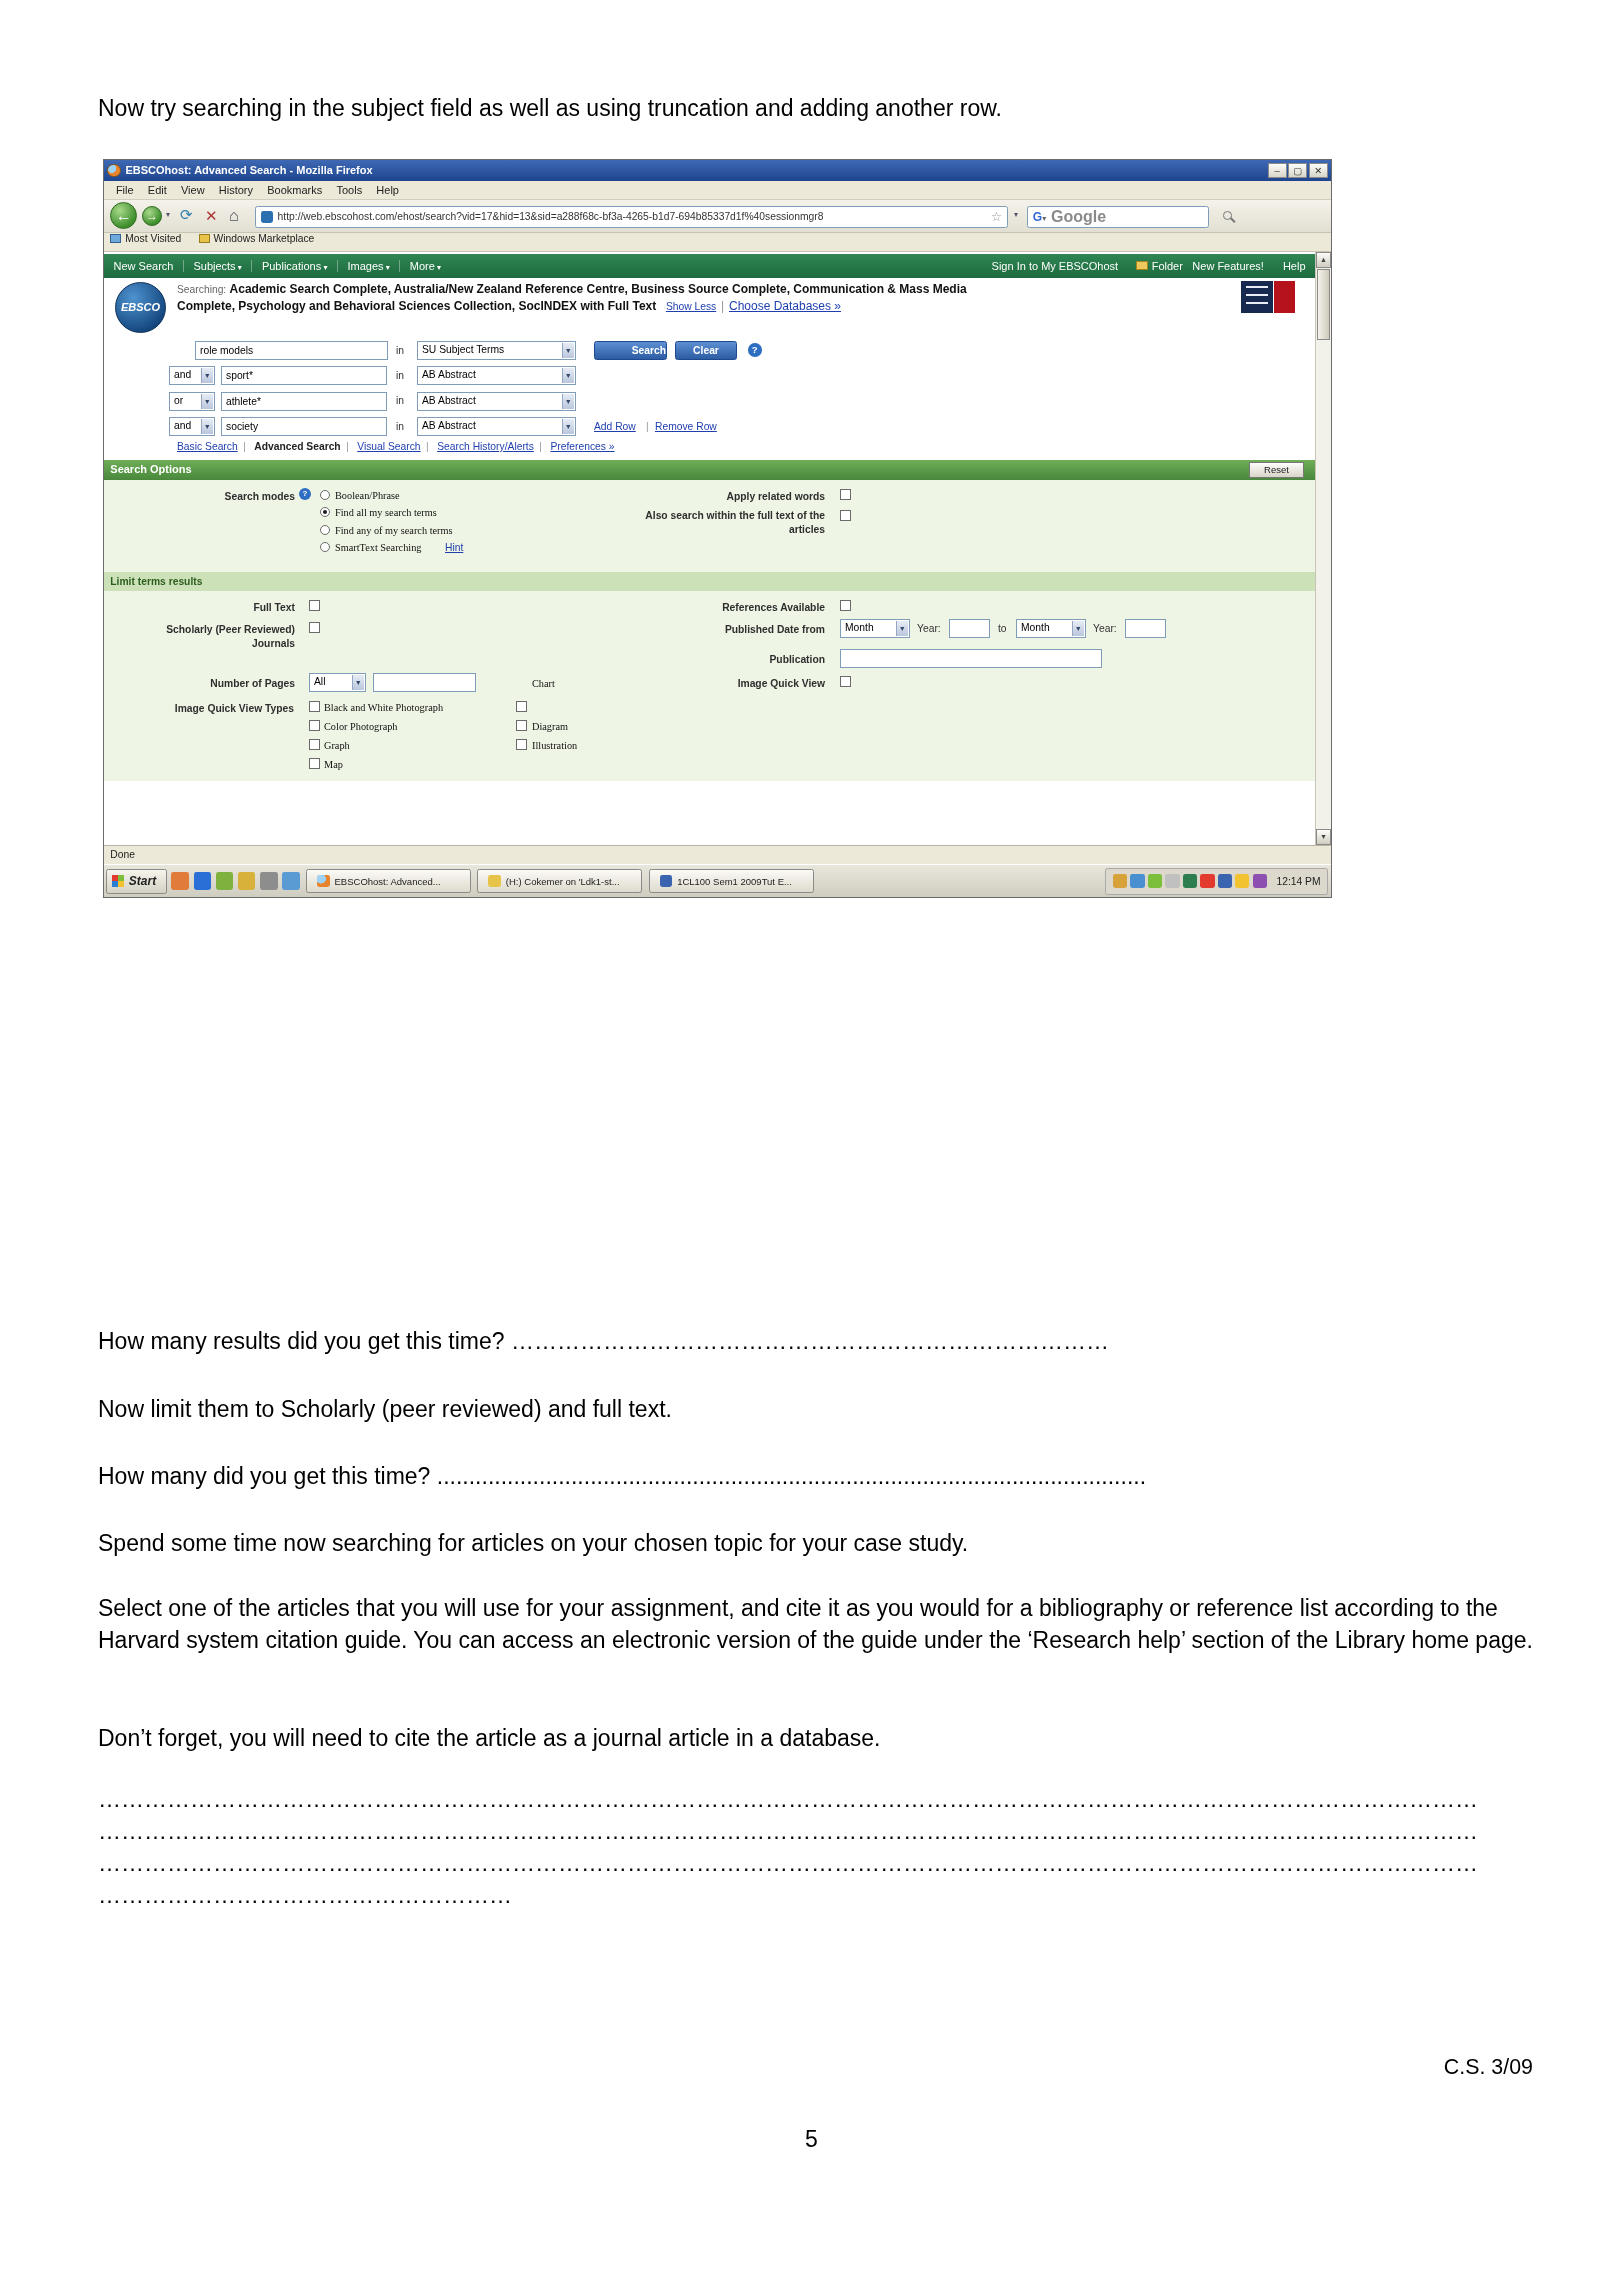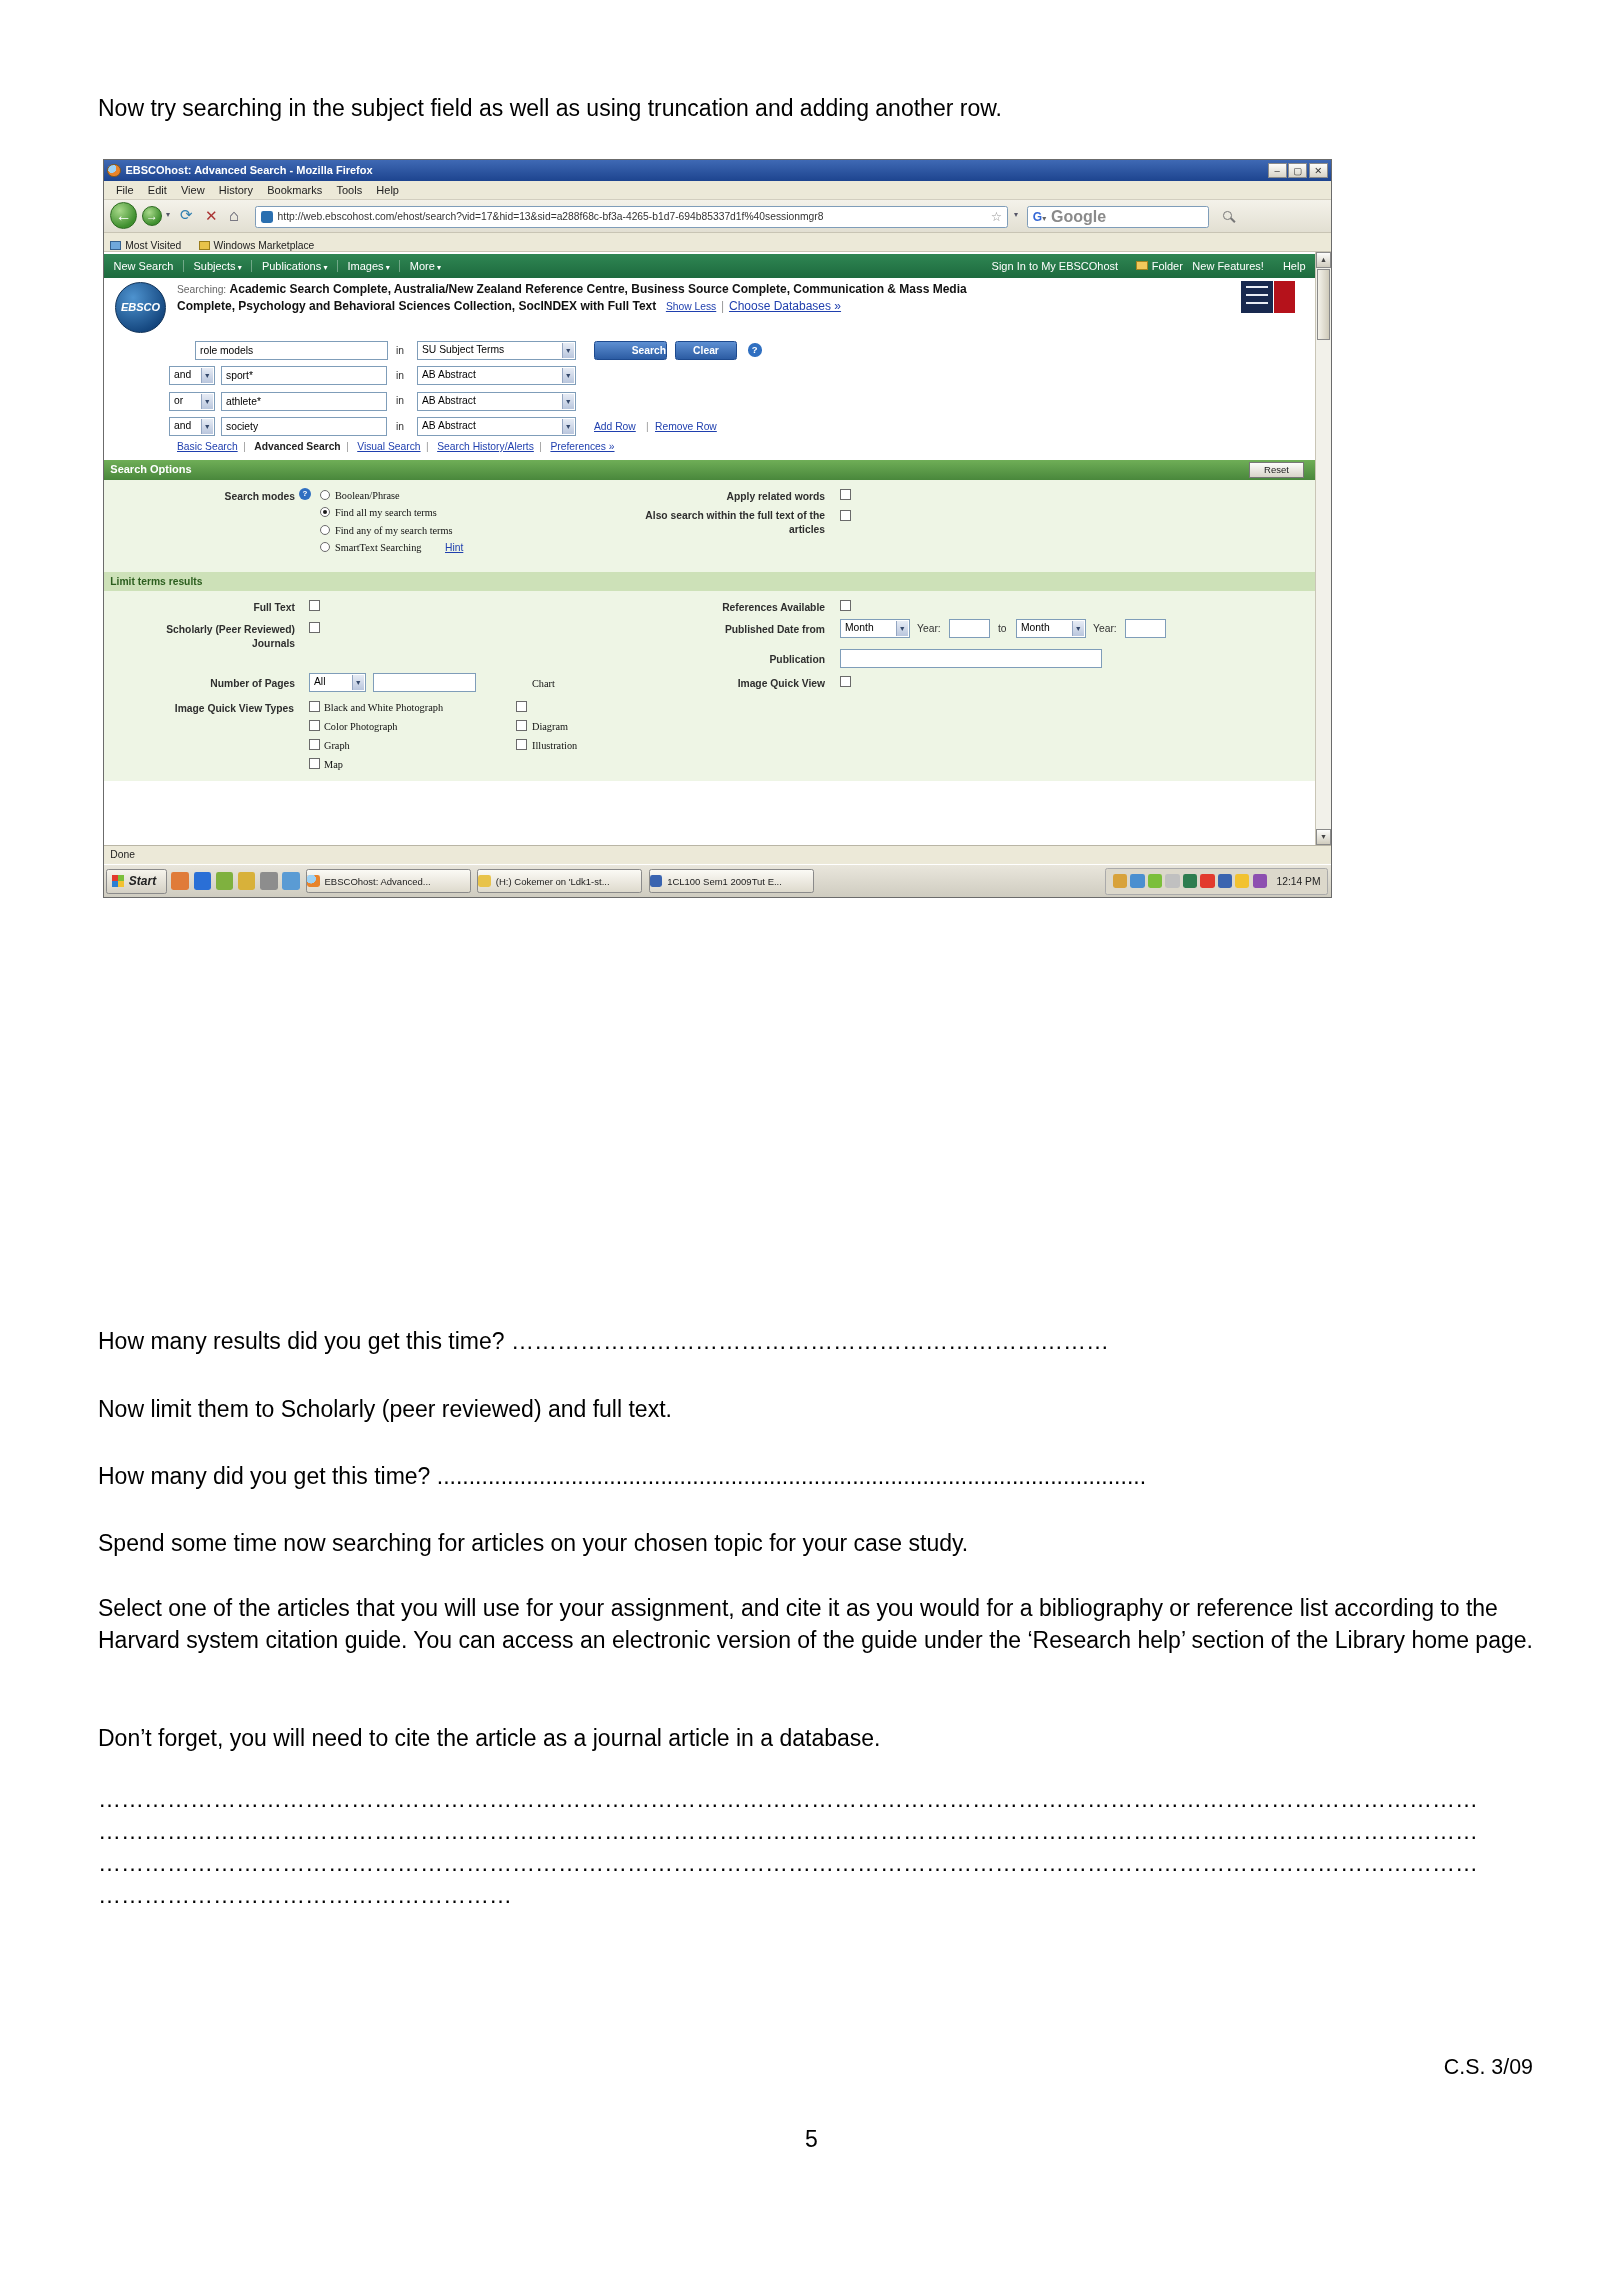--- a/index.html
+++ b/index.html
@@ -22,21 +22,21 @@
   .urlbar{position:absolute;left:151px;top:5.5px;width:753px;height:22px;background:#fff;border:0.8px solid #7f9db9;border-radius:2.4px;display:flex;align-items:center;padding:0 4.8px;}
   .favicon{width:12px;height:12px;border-radius:2.4px;background:#2a6fb0;flex:none;}
   .urltext{font-size:10.3px;color:#333;margin-left:4.8px;white-space:nowrap;overflow:hidden;flex:1;}
   .star::before{content:"☆";color:#999;font-size:12.7px;}
   .searchbox{position:absolute;left:923px;top:5.5px;width:182px;height:22px;background:#fff;border:0.8px solid #7f9db9;border-radius:2.4px;display:flex;align-items:center;padding:0 4.8px;}
   .gicon::before{content:"G";color:#3367d6;font-weight:bold;font-size:12px;}
   .caret-sm::before{content:"▾";color:#666;font-size:8px;}
   .sbox-label{color:#8a8a8a;font-size:16px;margin-left:4.8px;flex:1;font-weight:bold;}
   .mag{position:absolute;left:1119px;top:11px;width:8.7px;height:8.7px;border:1.6px solid #777;border-radius:50%;}
   .mag::after{content:"";position:absolute;width:5.5px;height:1.6px;background:#777;transform:rotate(45deg);right:-4.8px;bottom:-1.6px;}
-  .bmbar{position:absolute;top:73px;left:0;right:0;height:19px;background:#ece9d8;border-bottom:0.8px solid #c8c4b4;display:flex;align-items:flex-end;padding-left:6.3px;}
+  .bmbar{position:absolute;top:73px;left:0;right:0;height:19px;background:#ece9d8;border-bottom:0.8px solid #c8c4b4;display:flex;align-items:flex-start;padding-left:6.3px;}
   .bm-item{display:flex;align-items:center;font-size:10.3px;color:#222;margin-right:17.4px;}
   .bm-ic{width:11px;height:8.7px;background:#e8c34a;border:0.8px solid #9a7d1c;margin-right:4px;}
   .bm-ic.blue{background:#6fa8dc;border-color:#35618f;}
 
   
   .viewport{position:absolute;top:92px;left:0;right:0;bottom:52px;background:#fff;overflow:hidden;}
   .gnav{position:absolute;top:1.6px;left:0;right:16px;height:24px;background:linear-gradient(#2f8653,#1d6a3e);color:#fff;display:flex;align-items:center;font-size:11px;}
   .gnav-item{padding:0 9.5px;border-right:0.8px solid rgba(255,255,255,.35);white-space:nowrap;}
   .gnav-item.nb{border-right:none;}
   .gnav-right{margin-left:auto;display:flex;align-items:center;}
@@ -79,21 +79,21 @@
   .scrollbar{position:absolute;top:0;right:0;bottom:0;width:16px;background:#f2f1ea;border-left:0.8px solid #c9c5b6;}
   .sb-btn{position:absolute;left:0;right:0;height:16px;background:linear-gradient(#fdfdfb,#d0ccbe);border:0.8px solid #8a8a8a;color:#444;font-size:7.1px;text-align:center;line-height:14.3px;}
   .sb-thumb{position:absolute;left:0.8px;right:0.8px;top:17.4px;height:71px;background:linear-gradient(90deg,#f4f2ea,#cfcaba);border:0.8px solid #8a8a8a;}
 
   .statusbar{position:absolute;left:0;right:0;bottom:33px;height:19px;background:#ece9d8;border-top:0.8px solid #b9b5a5;font-size:10.3px;color:#222;line-height:17.4px;padding-left:6.3px;}
   .taskbar{position:absolute;left:0;right:0;bottom:0;height:33px;background:linear-gradient(#e9e6dc,#cfccc0);border-top:0.8px solid #fff;display:flex;align-items:center;}
   .startbtn{margin-left:2.4px;height:25px;display:flex;align-items:center;padding:0 9.5px 0 4.8px;background:linear-gradient(#f6f4ec,#d4d0c4);border:0.8px solid #8a8a8a;border-radius:2.4px;font-weight:bold;font-style:italic;font-size:12px;color:#222;}
   .flag{display:grid;grid-template-columns:5.5px 5.5px;grid-template-rows:5.5px 5.5px;gap:0.8px;margin-right:4.8px;}
   .flag i{display:block;}
   .ql{width:17.4px;height:17.4px;border-radius:2.4px;margin-left:4.8px;}
-  .taskbtn{height:24px;width:165px;margin-left:6.3px;background:linear-gradient(#fbfaf5,#dedacd);border:0.8px solid #8a8a8a;border-radius:2.4px;display:flex;align-items:center;padding:0 0;font-size:9.5px;color:#222;}
+  .taskbtn{height:24px;width:165px;margin-left:6.3px;background:linear-gradient(#fbfaf5,#dedacd);border:0.8px solid #8a8a8a;border-radius:2.4px;display:flex;align-items:center;padding:0 10px;font-size:9.5px;color:#222;}
   .taskbtn .tico{width:12.7px;height:12.7px;border-radius:2.4px;margin-right:4.8px;flex:none;}
   .taskbtn span{white-space:nowrap;overflow:hidden;}
   .tray{margin-left:auto;height:27px;display:flex;align-items:center;background:#dcd8cb;border:0.8px solid #aaa;border-radius:2.4px;margin-right:3.2px;padding:0 6.3px;}
   .tray .ti{width:14.3px;height:14.3px;border-radius:2.4px;margin-right:3.2px;}
   .clock{font-size:10.3px;color:#222;margin-left:6.3px;white-space:nowrap;}
 
   .answers div{white-space:nowrap;overflow:hidden;width:1435px;line-height:32px;font-size:23px;}
   .footnote{position:absolute;left:98px;width:1435px;text-align:right;font-size:21.4px;}
   .pagenum{position:absolute;left:0;width:1623px;text-align:center;font-size:23px;}
 </style>

